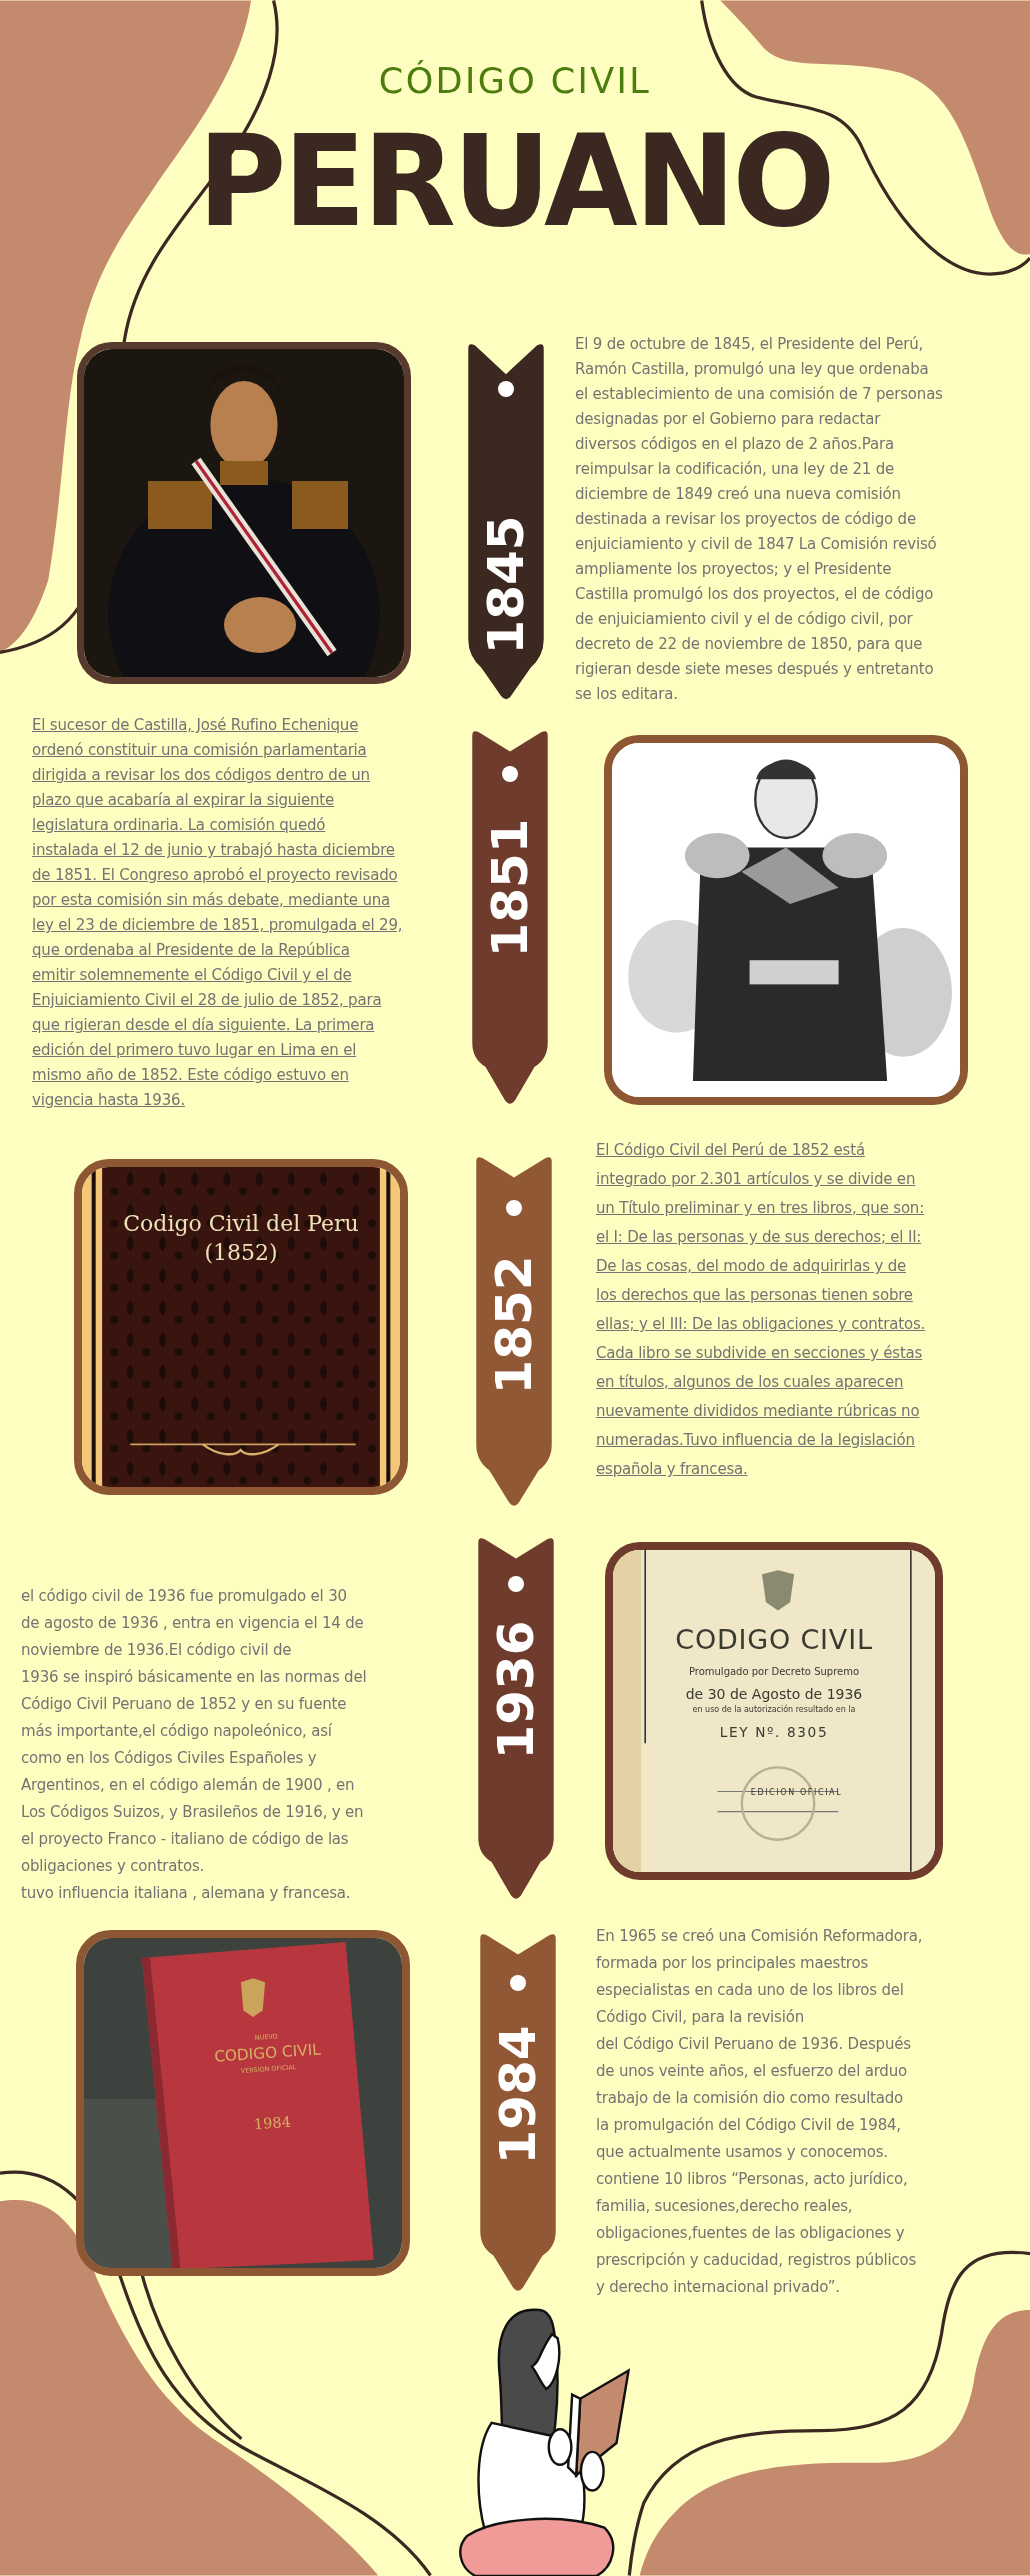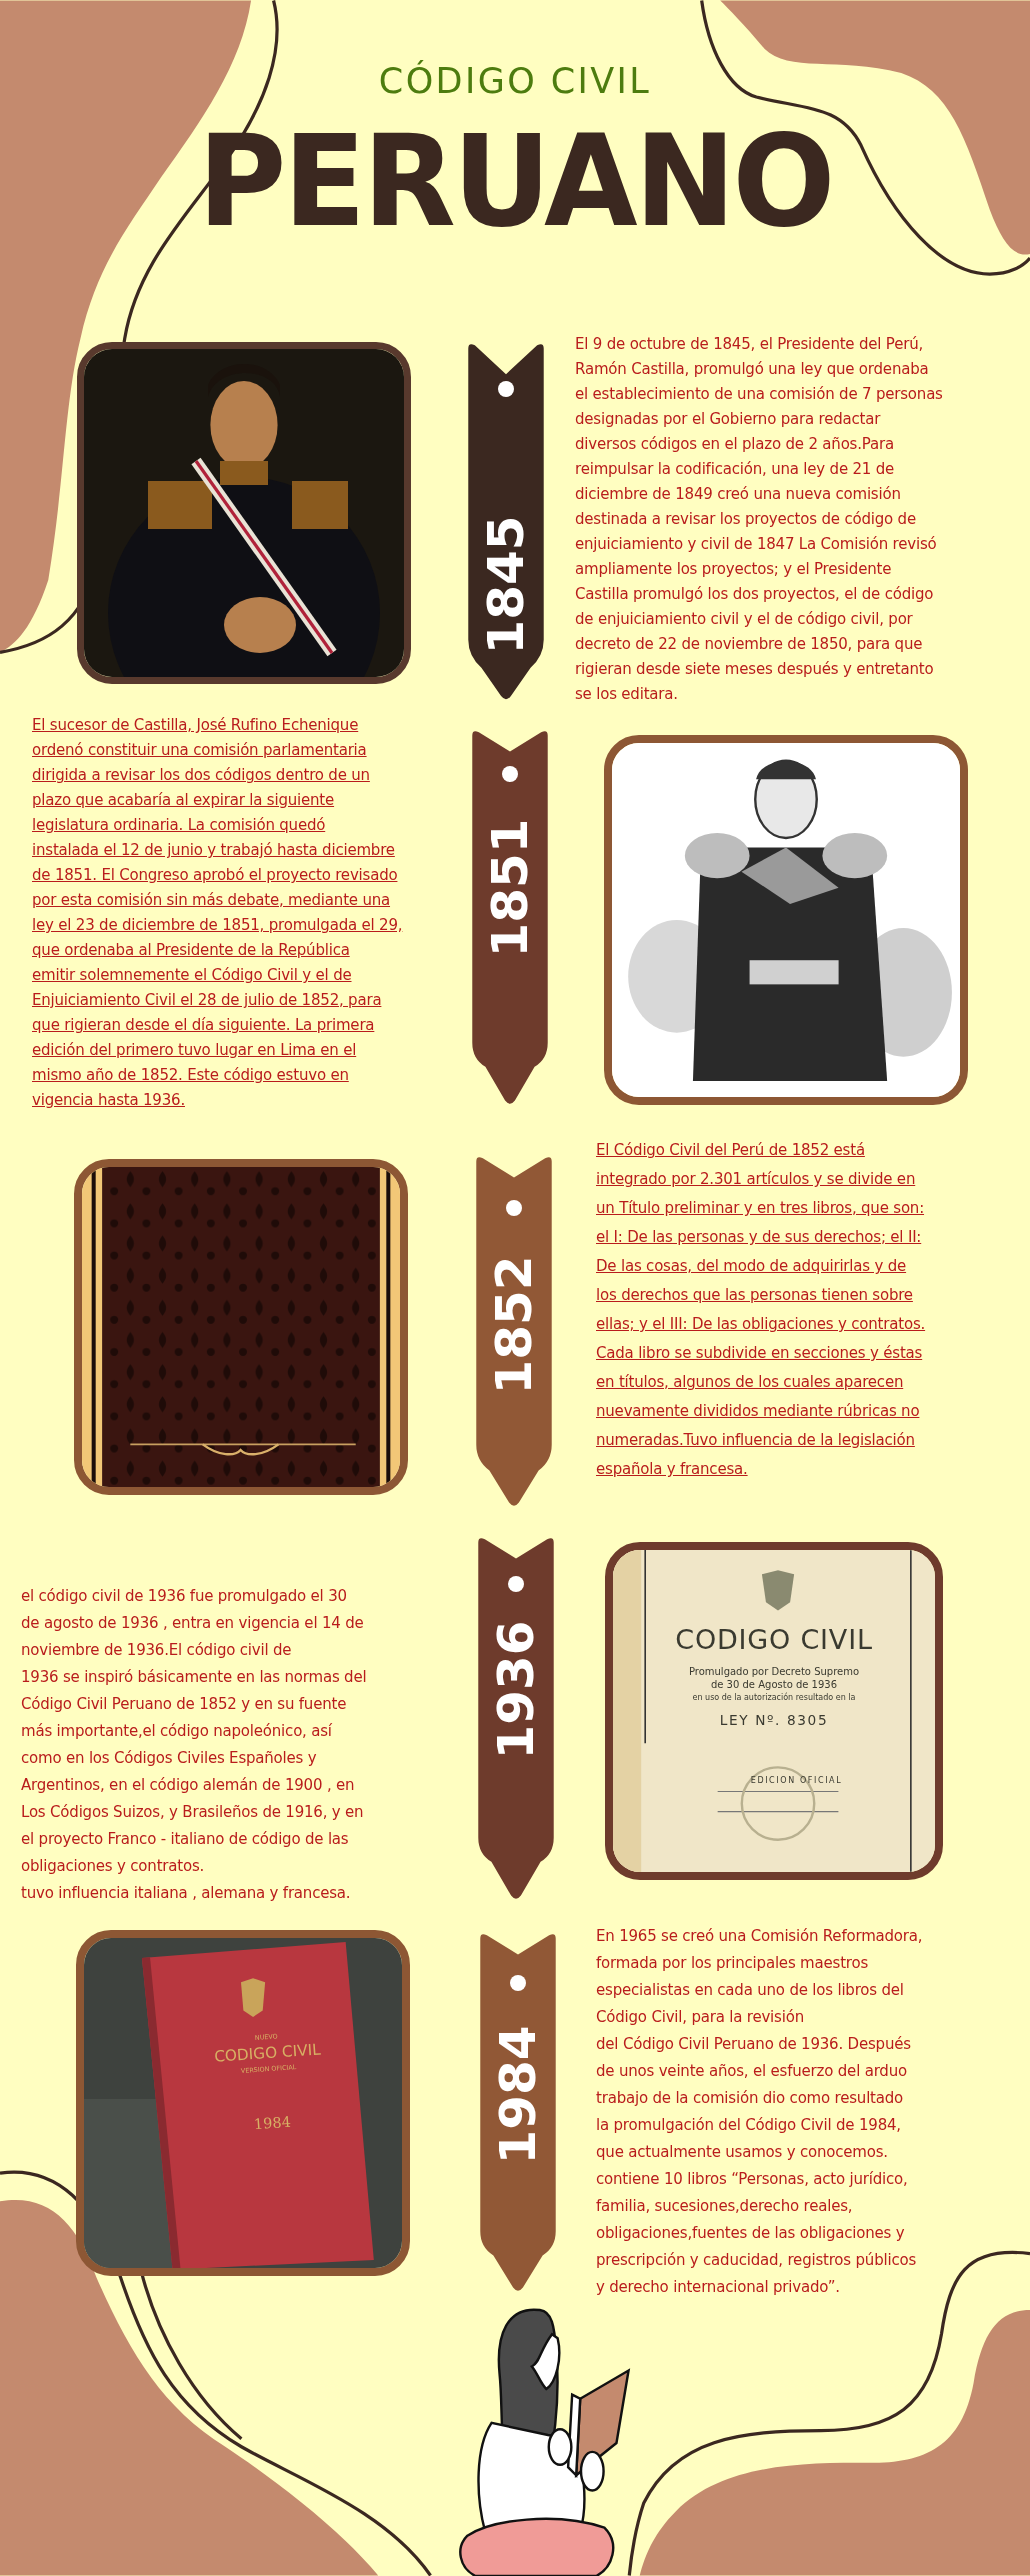--- a/index.html
+++ b/index.html
@@ -23,21 +23,21 @@
   .title {
     left: 0; width: 1030px; top: 121px; text-align: center;
     font-family: "DejaVu Sans", sans-serif;
     font-weight: bold; font-size: 121px; letter-spacing: -3.2px;
     color: #3b2820; line-height: 1;
     transform: scaleY(1.05);
   }
 
   .text-block {
     font-family: "DejaVu Sans", sans-serif;
-    font-size: 15px; line-height: 25px; color: #b91c1c;
+    font-size: 15px; line-height: 25px; color: #737373;
     white-space: pre-line;
     letter-spacing: -0.2px;
   }
 
   .frame {
     border-radius: 35px; overflow: hidden;
     border: 7.2px solid #58392d;
   }
   .frame svg { display: block; width: 100%; height: 100%; }
 
@@ -164,20 +164,24 @@
           <circle cx="40" cy="30" r="5" fill="#1f0b08"></circle>
       </pattern>
     </defs>
     <rect width="395" height="398" fill="#f2c777"></rect>
     <rect x="12" y="0" width="5" height="398" fill="#1b0d0a"></rect>
     <rect x="378" y="0" width="5" height="398" fill="#1b0d0a"></rect>
     <rect x="25" y="0" width="345" height="398" fill="url(#dmk)"></rect>
     <line x1="60" y1="345" x2="340" y2="345" stroke="#c8a060" stroke-width="2"></line>
     <path d="M150,345 C170,360 190,360 197,352 C204,360 224,360 244,345" fill="none" stroke="#d9b06a" stroke-width="3"></path>
   </svg>
+  <div class="abs cover-text" style="left:0; top:42px; width:100%; text-align:center; color:#f0e2b8; font-size:22px; line-height:29px;">
+    <div>Codigo Civil del Peru</div>
+    <div>(1852)</div>
+  </div>
 </div>
 <div class="abs ribbon" style="left:473px; top:1155px; height:354px;">
   <svg viewBox="0 0 100 440" preserveAspectRatio="none">
       <path d="M4,8 Q4,0 12,4 L50,28 L88,4 Q96,0 96,8 L96,360 Q96,380 80,392 L56,432 Q50,440 44,432 L20,392 Q4,380 4,360 Z" fill="#915836"></path>
     </svg>
   <div class="ribbon-dot" style="top:15%;"></div>
   <div class="ribbon-year" style="top:48%;">1852</div>
 </div>
 <div class="abs text-block" style="left:596px; top:1136px; width:419px; line-height:29px;text-decoration:underline;">El Código Civil del Perú de 1852 está
 integrado por 2.301 artículos y se divide en
@@ -218,21 +222,21 @@
     <line x1="40" y1="0" x2="40" y2="240" stroke="#333" stroke-width="2"></line>
     <line x1="370" y1="0" x2="370" y2="400" stroke="#333" stroke-width="2"></line>
     <path d="M185,30 L205,25 L225,30 L220,65 L205,75 L190,65 Z" fill="#8a8a70"></path>
     <line x1="130" y1="300" x2="280" y2="300" stroke="#777" stroke-width="1.5"></line>
     <line x1="130" y1="325" x2="280" y2="325" stroke="#777" stroke-width="1.5"></line>
     <circle cx="205" cy="315" r="45" fill="none" stroke="#b8b090" stroke-width="3"></circle>
   </svg>
   <div class="abs" style="left:0; top:74px; width:100%; text-align:center; color:#3a3a30; font-family:'DejaVu Sans', sans-serif;">
     <div style="font-size:27px; letter-spacing:0.8px;">CODIGO CIVIL</div>
     <div style="font-size:10px; margin-top:11.3px;">Promulgado por Decreto Supremo</div>
-    <div style="font-size:10px; margin-top:2px;">de 30 de Agosto de 1936</div>
+    <div style="font-size:14px; margin-top:9px;">de 30 de Agosto de 1936</div>
     <div style="font-size:8px; margin-top:3.2px;">en uso de la autorización resultado en la</div>
     <div style="font-size:13.7px; margin-top:9.7px; letter-spacing:1.6px;">LEY Nº. 8305</div>
     <div style="font-size:8px; margin-top:48px; letter-spacing:1.6px;padding-left:45px;">EDICION OFICIAL</div>
   </div>
 </div>
 
 <div class="abs frame" style="left:76px; top:1930px; width:334px; height:346px; border-color:#8d5734; border-width:8.9px;" title="Libro rojo Nuevo Código Civil 1984">
   <svg viewBox="0 0 395 410" preserveAspectRatio="none" xmlns="http://www.w3.org/2000/svg">
     <rect width="395" height="410" fill="#3e423e"></rect>
     <rect x="0" y="200" width="120" height="210" fill="#4a4f4a"></rect>

